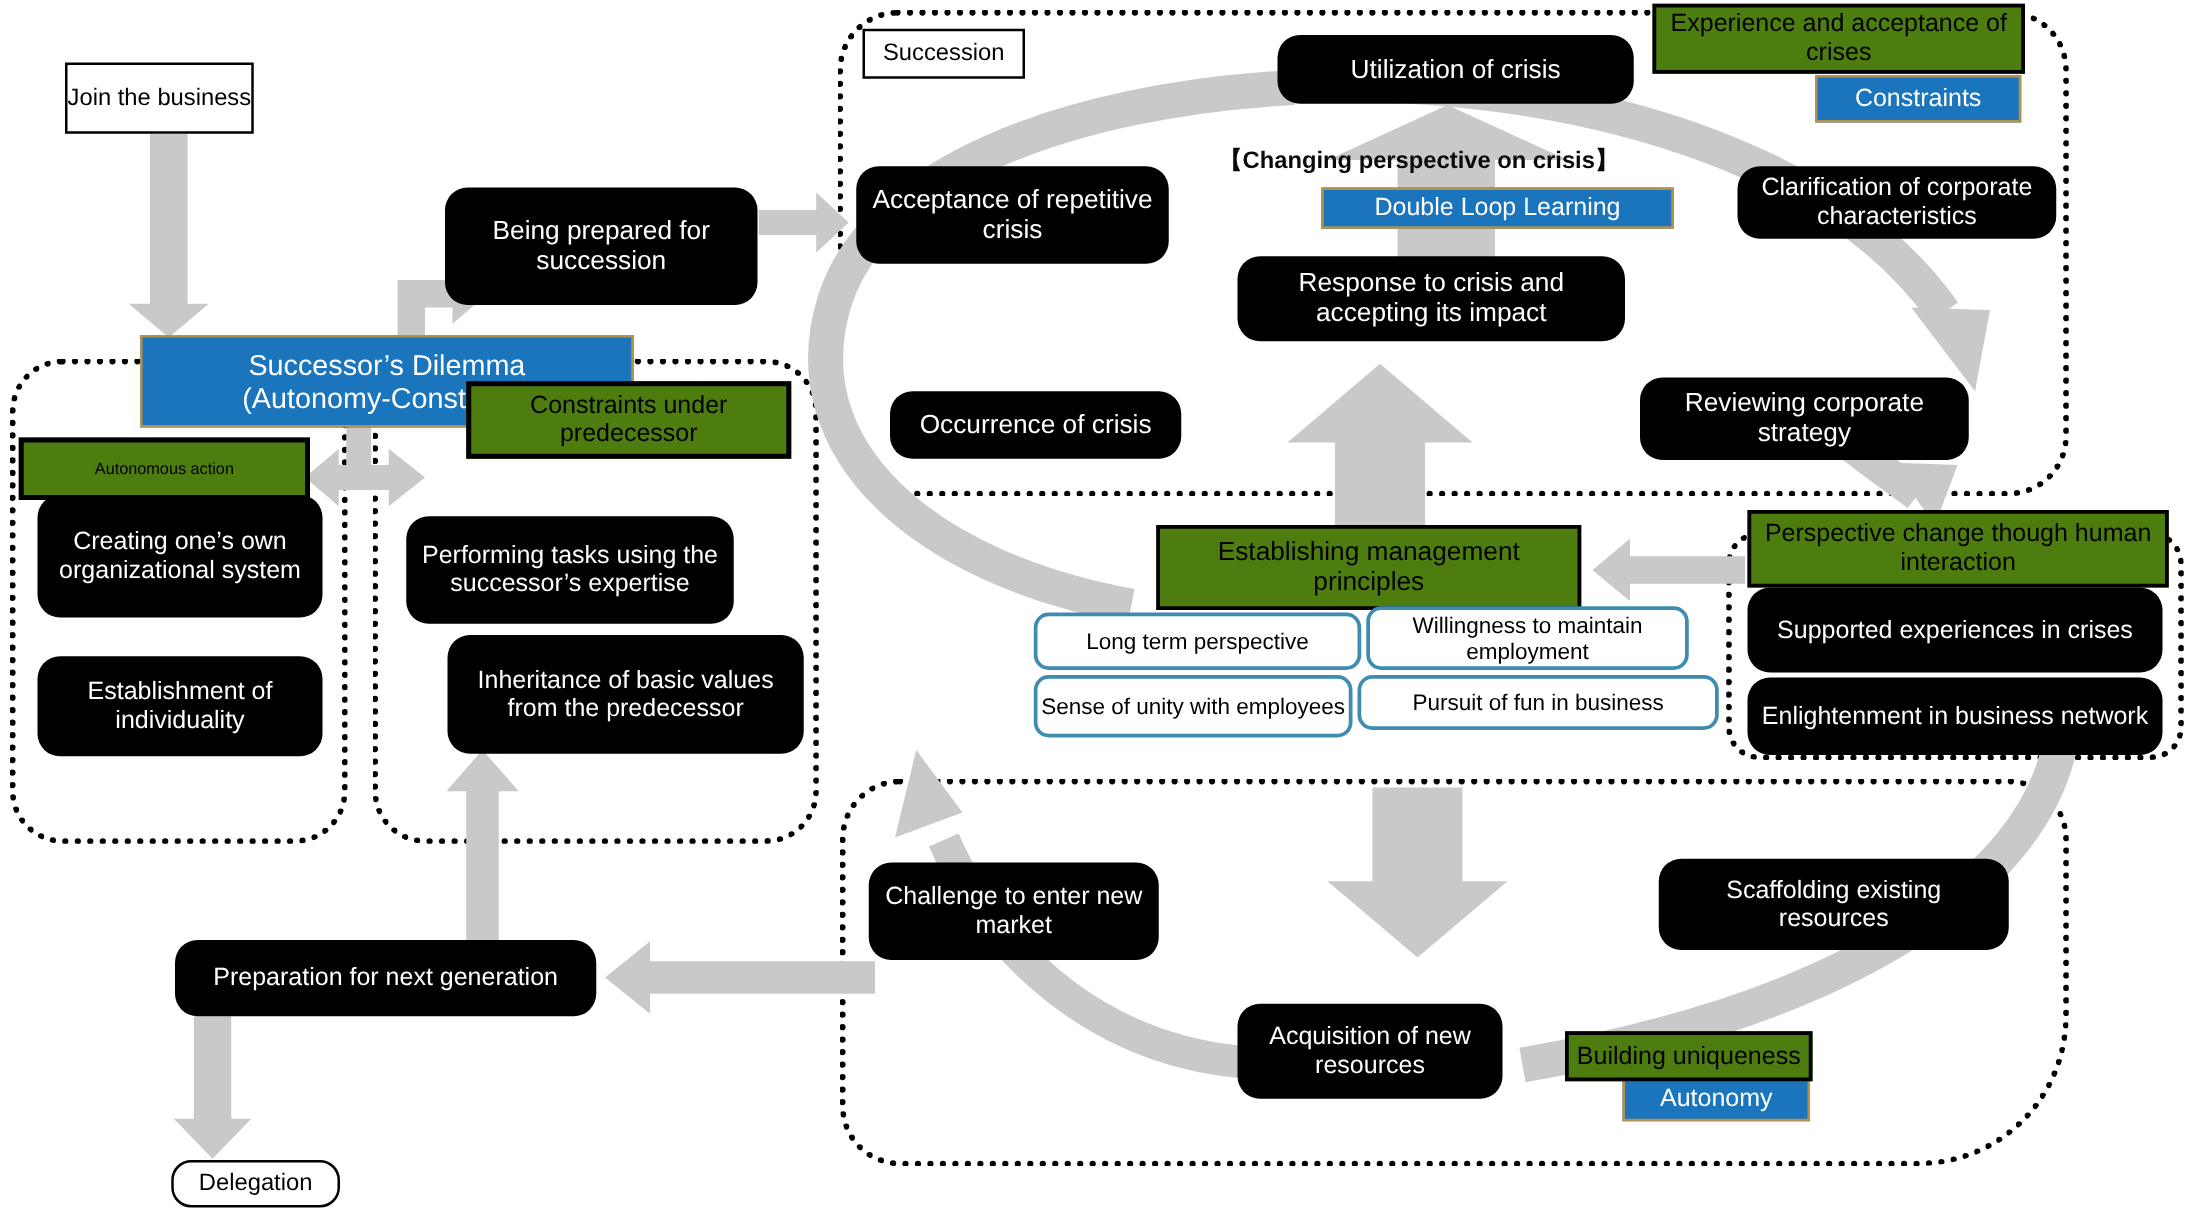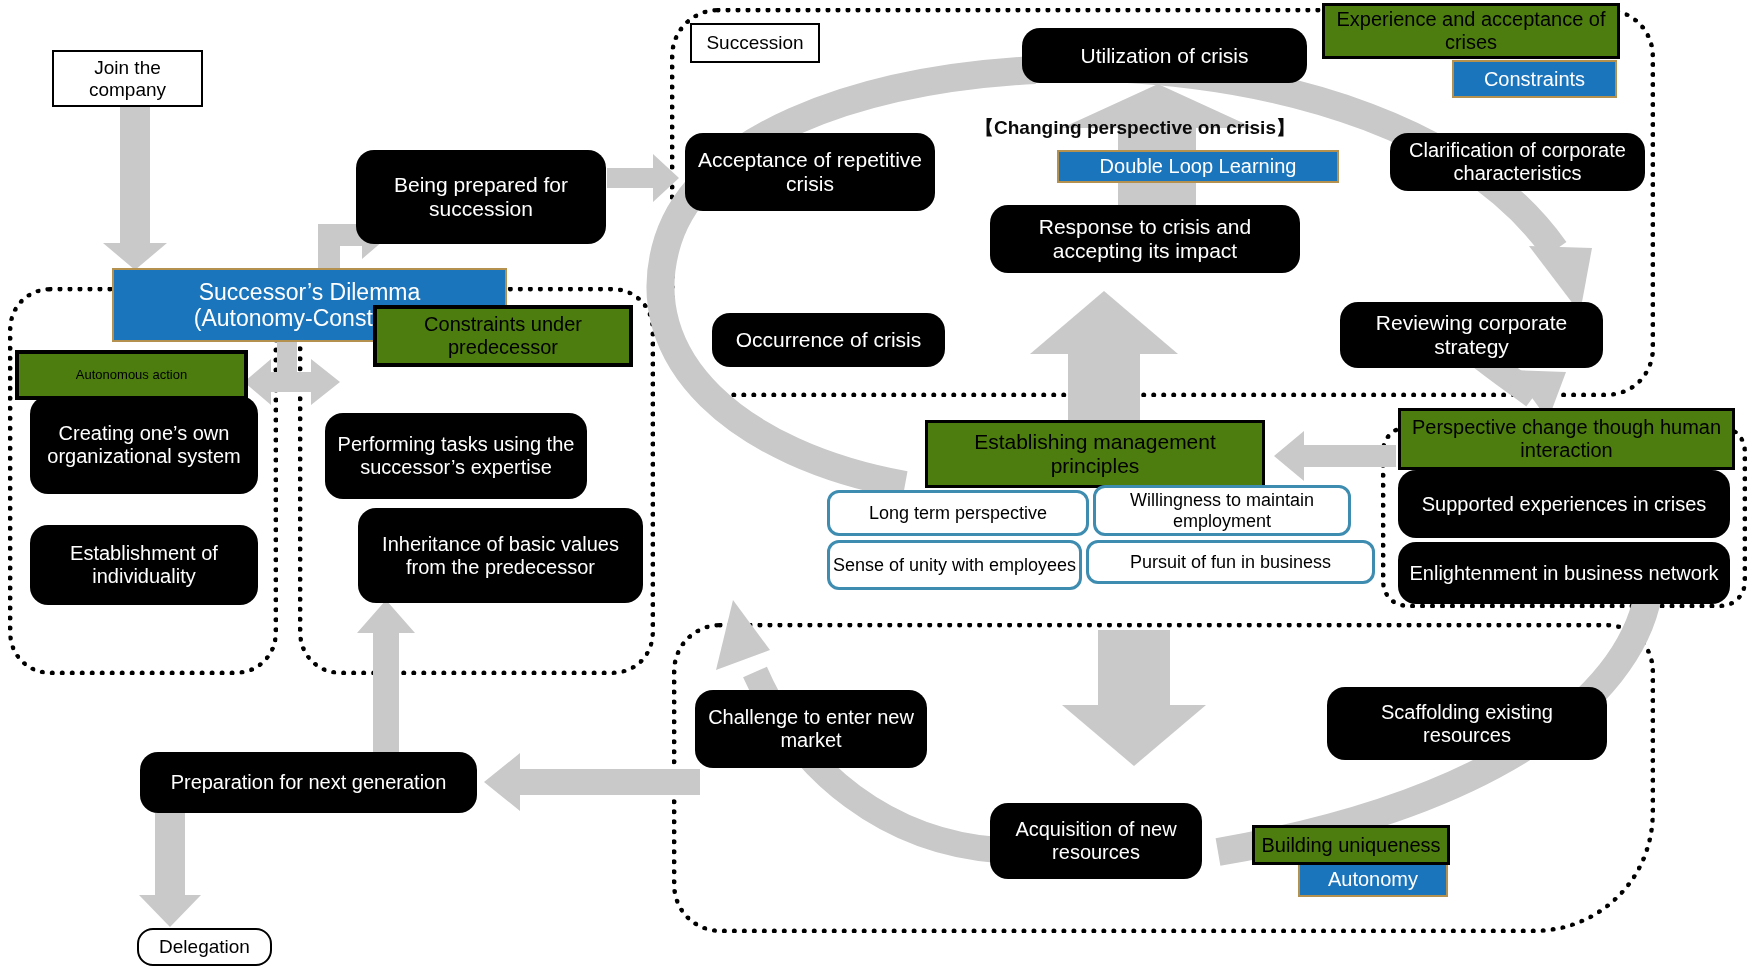--- a/index.html
+++ b/index.html
@@ -64,21 +64,21 @@
 
     <path class="arc" stroke-width="26" d="M1470 348 C1500 372 1518 384 1534 396"></path>
     <polygon class="solid" points="1512,370 1566,372 1548,420"></polygon>
 
     <path class="arc" stroke-width="28" d="M1648 595 C1628 700 1490 805 1218 852"></path>
     <path class="arc" stroke-width="26" d="M998 850 C890 842 800 775 755 672"></path>
     <polygon class="solid" points="716,670 770,650 733,600"></polygon>
   </svg>
 
   <div class="box whitebox" style="left:52px;top:50px;width:151px;height:57px;font-size:19px;">
-    <span>Join the company</span>
+    <span>Join the business</span>
   </div>
   <div class="box whitebox" style="left:690px;top:23px;width:130px;height:40px;font-size:19px;">
     <span>Succession</span>
   </div>
   <div class="box whitebox" style="left:137px;top:928px;width:135px;height:38px;font-size:19px;border-radius:16px;">
     <span>Delegation</span>
   </div>
 
   <div class="box bluebox" style="left:112px;top:268px;width:395px;height:74px;font-size:23px;flex-direction:column;">
     <div>Successor’s Dilemma</div>
@@ -137,21 +137,21 @@
   </div>
   <div class="box blackbox" style="left:685px;top:133px;width:250px;height:78px;font-size:21px;">
     <span>Acceptance of repetitive crisis</span>
   </div>
   <div class="box blackbox" style="left:712px;top:313px;width:233px;height:54px;font-size:21px;">
     <span>Occurrence of crisis</span>
   </div>
   <div class="box blackbox" style="left:990px;top:205px;width:310px;height:68px;font-size:21px;">
     <span>Response to crisis and accepting its impact</span>
   </div>
-  <div class="box blackbox" style="left:1340px;top:302px;width:263px;height:66px;font-size:21px;">
+  <div class="box blackbox" style="left:1312px;top:302px;width:263px;height:66px;font-size:21px;">
     <span>Reviewing corporate strategy</span>
   </div>
   <div class="box blackbox" style="left:1390px;top:133px;width:255px;height:58px;font-size:20px;">
     <span>Clarification of corporate characteristics</span>
   </div>
   <div class="box blackbox" style="left:1398px;top:470px;width:332px;height:68px;font-size:20px;">
     <span>Supported experiences in crises</span>
   </div>
   <div class="box blackbox" style="left:1398px;top:542px;width:332px;height:62px;font-size:20px;">
     <span>Enlightenment in business network</span>

